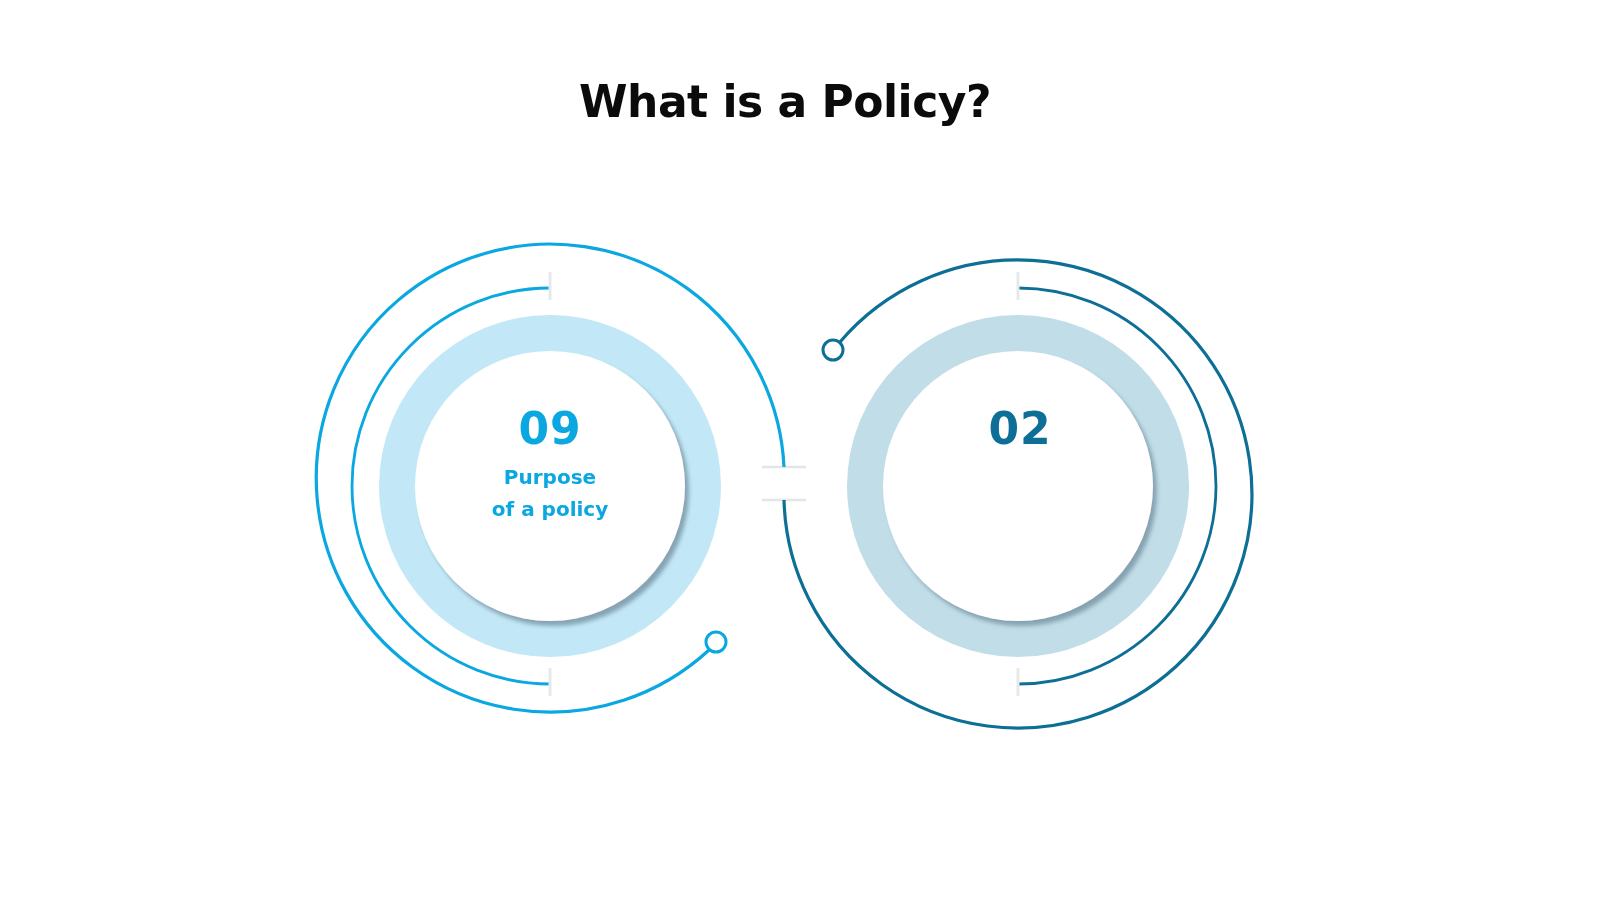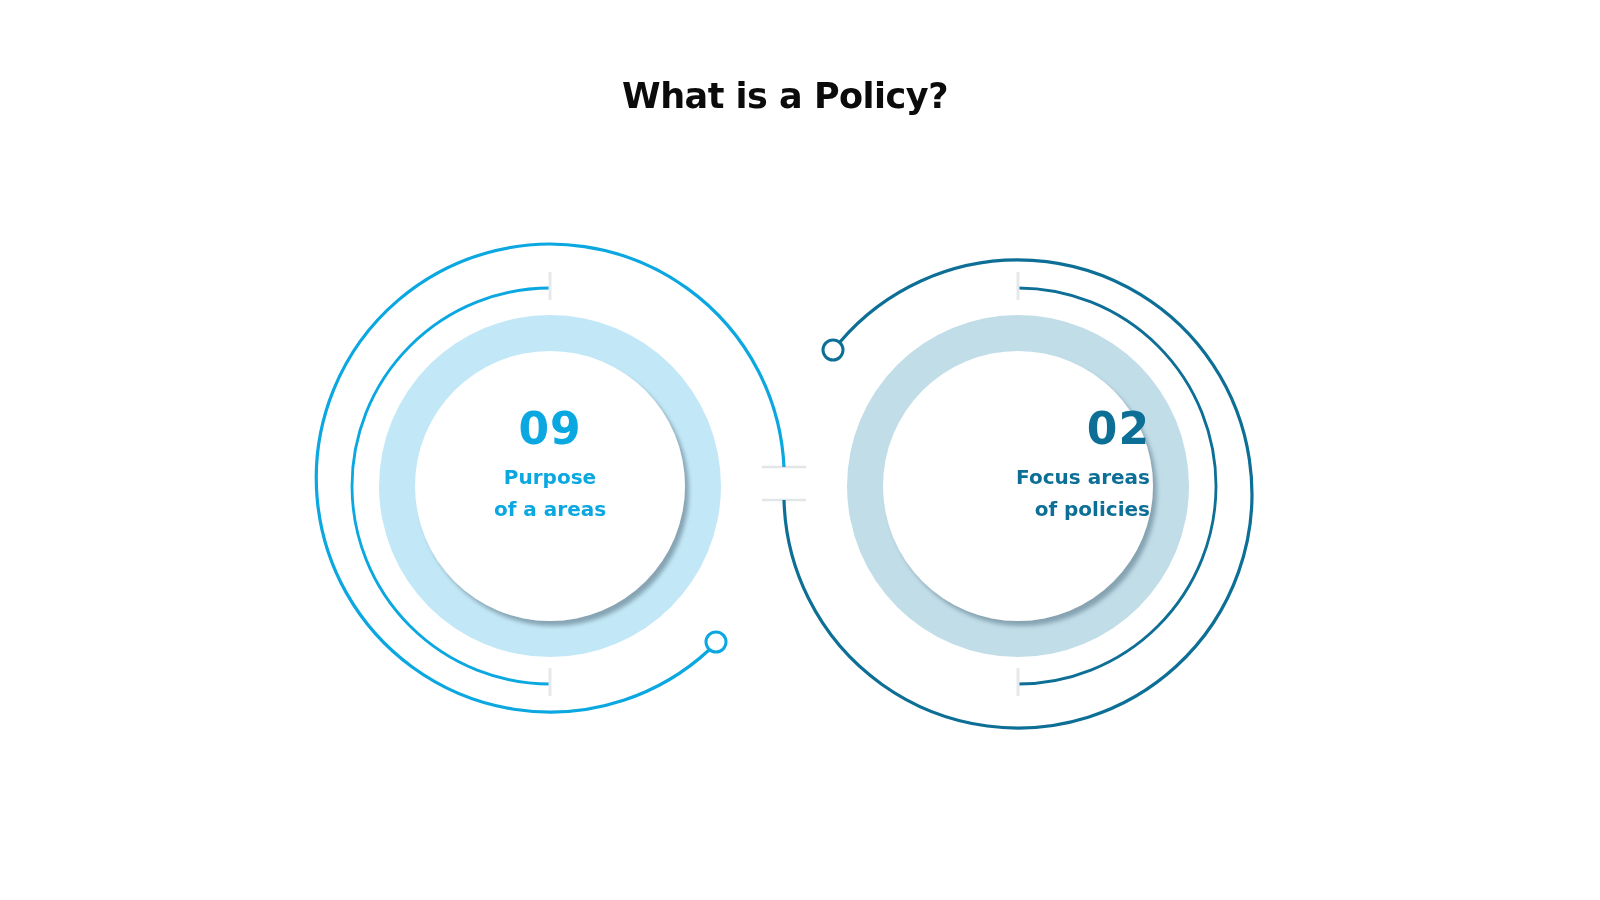--- a/index.html
+++ b/index.html
@@ -7,21 +7,21 @@
       width: 1600px; height: 900px;
       background: #ffffff;
       position: relative;
       overflow: hidden;
       font-family: "DejaVu Sans", sans-serif;
     }
     .title {
       position: absolute;
       top: 76px; left: 0; width: 1570px;
       text-align: center;
-      font-size: 35px;
+      font-size: 44px;
       font-weight: bold;
       color: #0b0b0b;
       letter-spacing: -0.5px;
     }
     svg.diagram {
       position: absolute; left: 0; top: 0;
     }
     .label-block {
       position: absolute;
       width: 260px;
@@ -85,23 +85,19 @@
     <line x1="1018" y1="668" x2="1018" y2="696" stroke="#e6e9eb" stroke-width="3"></line>
     <circle cx="1018" cy="486" r="171" fill="#c1dde8"></circle>
     <circle cx="1018" cy="486" r="135" fill="#ffffff" filter="url(#shadow)"></circle>
   </g>
 </svg>
 
 <div class="label-block" style="left:420px; top:404px;">
   <div class="num" style="color:#0aa7e0;">09</div>
   <div class="desc" style="color:#0aa7e0;">
     <div>Purpose</div>
-    <div>of a areas</div>
+    <div>of a policy</div>
   </div>
 </div>
 
-<div class="label-block" style="left:890px; top:404px;text-align:right;">
+<div class="label-block" style="left:890px; top:404px;">
   <div class="num" style="color:#0d6f96;">02</div>
-  <div class="desc" style="color:#0d6f96;">
-    <div>Focus areas</div>
-    <div>of policies</div>
-  </div>
 </div>
 
 </body></html>

